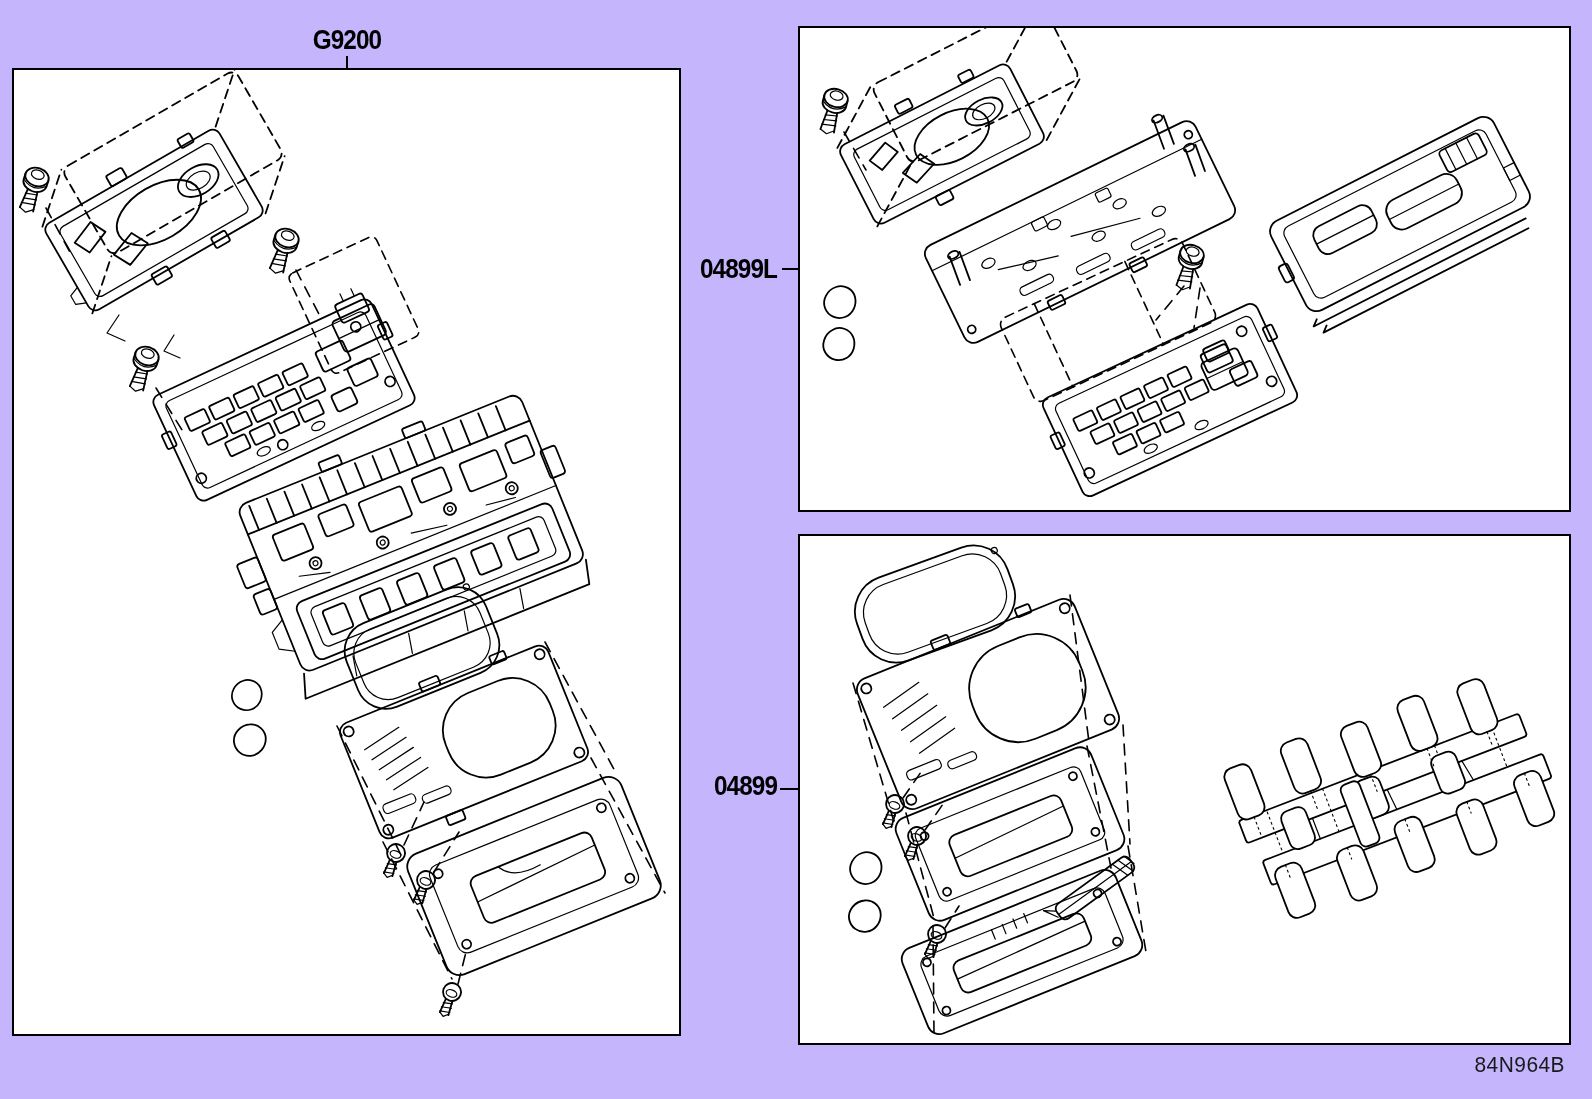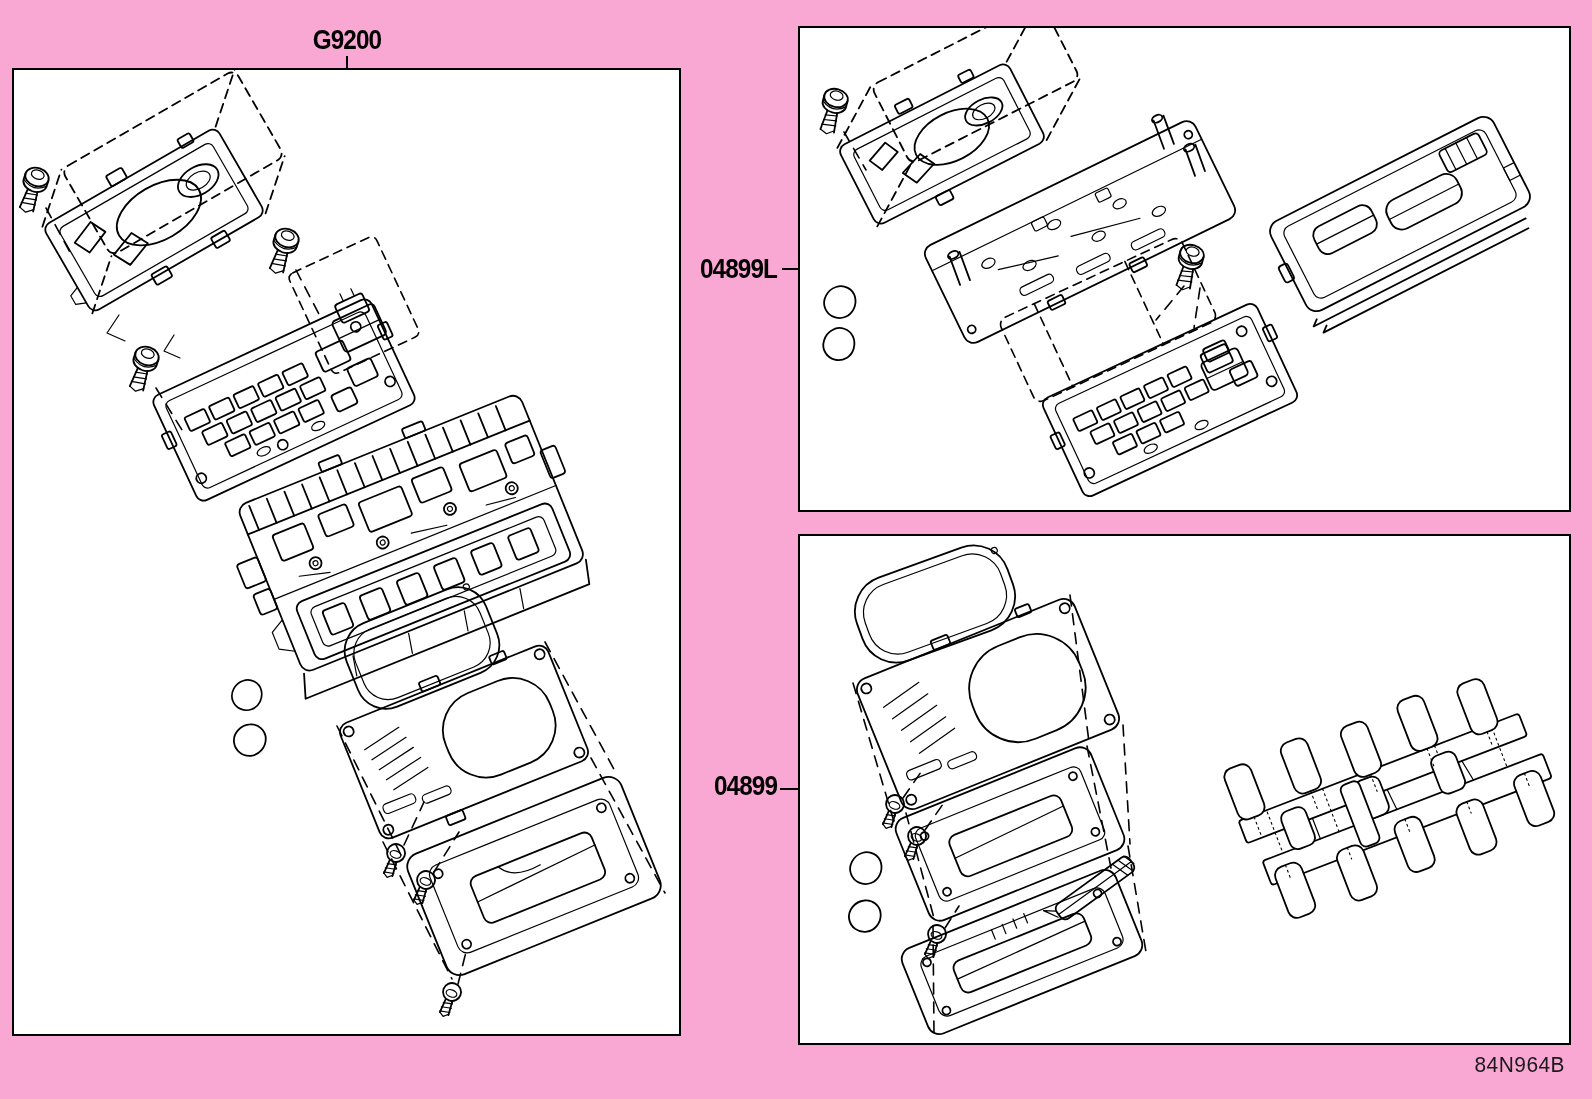--- a/index.html
+++ b/index.html
@@ -1,16 +1,16 @@
 <!DOCTYPE html>
 <html><head>
 <meta charset="utf-8">
 <style>
   html,body{margin:0;padding:0;background:#fff;}
-  #stage{position:relative;width:1592px;height:1099px;background:#f9a8d4;overflow:hidden;
+  #stage{position:relative;width:1592px;height:1099px;background:#c4b5fd;overflow:hidden;
          font-family:"Liberation Sans",sans-serif;}
   .panel{position:absolute;border:2px solid #000;background:#fff;box-sizing:border-box;}
   .panel svg{position:absolute;left:0;top:0;}
   .plabel{position:absolute;color:#000;font-weight:700;font-size:27px;letter-spacing:-1px;
           white-space:nowrap;transform:scaleX(.9);transform-origin:left top;}
   .plabel.centered{transform-origin:center top;text-align:center;}
   .figcode{position:absolute;color:#1a1a1a;font-weight:400;font-size:22px;letter-spacing:.5px;
            transform:scaleX(.95);transform-origin:right top;text-align:right;}
   .connector-v{position:absolute;width:2px;background:#000;}
   .connector-h{position:absolute;height:2px;background:#000;}

